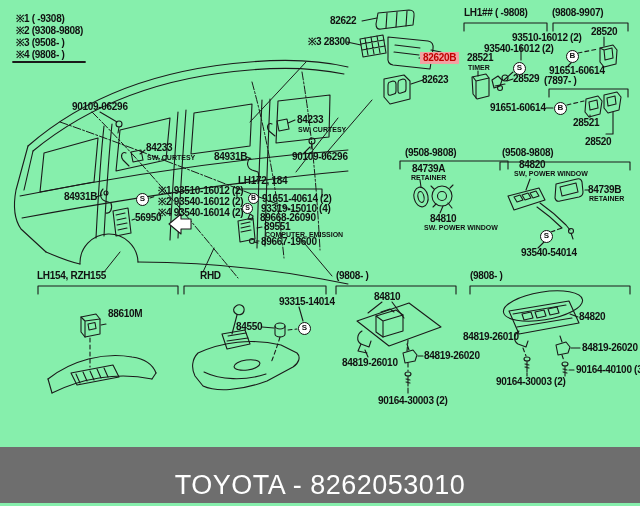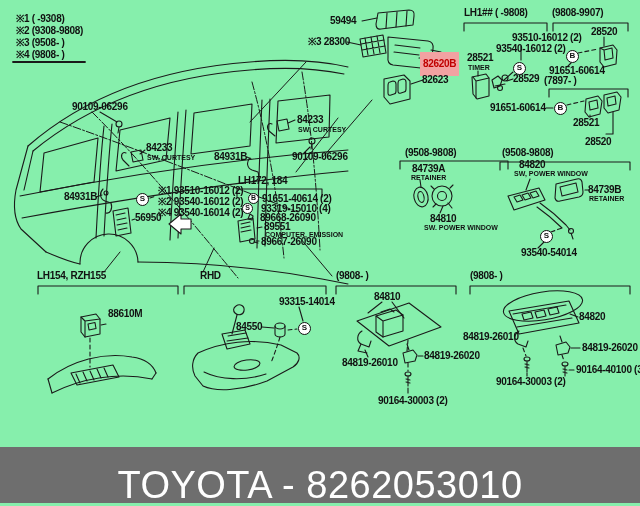--- a/index.html
+++ b/index.html
@@ -3,28 +3,28 @@
 <meta charset="utf-8">
 <style>
   html,body{margin:0;padding:0;background:#fff;}
   #stage{position:relative;width:640px;height:506px;background:#86efac;overflow:hidden;
          font-family:Liberation Sans, sans-serif;}
   svg.art{position:absolute;left:0;top:0;z-index:1;}
   .lbl{position:absolute;z-index:2;font-weight:bold;font-size:10px;line-height:10px;
        color:#111;white-space:nowrap;letter-spacing:-0.3px;}
   .sm{font-size:7px;line-height:7px;letter-spacing:0;}
   .hdr{font-size:10px;}
-  .hl{background:#F2A2A2;color:#C00000;padding:7px 3px;}
+  .hl{background:#F2A2A2;color:#C00000;padding:1px 3px;}
   .sym{position:absolute;z-index:2;width:13px;height:13px;border:1.5px solid #111;border-radius:50%;
        background:#fff;box-sizing:border-box;font-weight:bold;font-size:8px;line-height:10px;
        text-align:center;color:#111;}
   .sym.small{width:11px;height:11px;font-size:7px;line-height:8px;}
   #footerbar{position:absolute;left:0;top:447px;width:640px;height:56px;background:#6E6E6E;
        z-index:3;display:flex;align-items:center;justify-content:center;gap:58px;}
-  #footerbar span{color:#fff;font-size:38px;font-weight:400;letter-spacing:0.5px;margin-top:20px;}
+  #footerbar span{color:#fff;font-size:27px;font-weight:400;letter-spacing:0.5px;margin-top:20px;}
 </style>
 </head>
 <body>
 
 <div id="stage">
 
 <svg class="art" width="640" height="506" viewBox="0 0 640 506">
   <g stroke="#1a1a1a" fill="none" stroke-width="1.1" stroke-linecap="round" stroke-linejoin="round">
 
     <line x1="13" y1="62" x2="85" y2="62" stroke-width="1.8"></line>
@@ -255,31 +255,31 @@
       <line x1="569" y1="370" x2="574" y2="370"></line>
     </g>
   </g>
 </svg>
 
 <div class="lbl" style="left:16px;top:14px">※1 (        -9308)</div>
 <div class="lbl" style="left:16px;top:26px">※2 (9308-9808)</div>
 <div class="lbl" style="left:16px;top:38px">※3 (9508-        )</div>
 <div class="lbl" style="left:16px;top:50px">※4 (9808-        )</div>
 
-<div class="lbl" style="left:330px;top:16px">59494</div>
+<div class="lbl" style="left:330px;top:16px">82622</div>
 <div class="lbl" style="left:308px;top:37px">※3 28300</div>
 <div class="lbl hl" style="left:420px;top:52px">82620B</div>
 <div class="lbl" style="left:422px;top:75px">82623</div>
 
 <div class="lbl hdr" style="left:464px;top:8px">LH1## (        -9808)</div>
 <div class="lbl hdr" style="left:552px;top:8px">(9808-9907)</div>
 <div class="lbl hdr" style="left:544px;top:76px">(7897-        )</div>
 
 <div class="lbl" style="left:512px;top:33px">93510-16012 (2)</div>
-<div class="lbl" style="left:496px;top:44px">93540-16012 (2)</div>
+<div class="lbl" style="left:484px;top:44px">93540-16012 (2)</div>
 <div class="lbl" style="left:467px;top:53px">28521</div>
 <div class="lbl sm" style="left:468px;top:64px">TIMER</div>
 <div class="lbl" style="left:513px;top:74px">28529</div>
 <div class="lbl" style="left:591px;top:27px">28520</div>
 <div class="lbl" style="left:549px;top:66px">91651-60614</div>
 <div class="lbl" style="left:490px;top:103px">91651-60614</div>
 <div class="lbl" style="left:573px;top:118px">28521</div>
 <div class="lbl" style="left:585px;top:137px">28520</div>
 
 <div class="lbl" style="left:72px;top:102px">90109-06296</div>
@@ -294,21 +294,21 @@
 <div class="lbl sm" style="left:298px;top:126px">SW, CURTESY</div>
 <div class="lbl" style="left:292px;top:152px">90109-06296</div>
 <div class="lbl" style="left:214px;top:152px">84931B</div>
 
 <div class="lbl hdr" style="left:238px;top:176px">LH172, 184</div>
 <div class="lbl" style="left:262px;top:194px">91651-40614 (2)</div>
 <div class="lbl" style="left:261px;top:204px">93319-15010 (4)</div>
 <div class="lbl" style="left:260px;top:213px">89668-26090</div>
 <div class="lbl" style="left:264px;top:222px">89551</div>
 <div class="lbl sm" style="left:265px;top:231px">COMPUTER, EMISSION</div>
-<div class="lbl" style="left:261px;top:237px">89667-26090</div>
+<div class="lbl" style="left:261px;top:237px">89667-19600</div>
 
 <div class="lbl hdr" style="left:405px;top:148px">(9508-9808)</div>
 <div class="lbl" style="left:412px;top:164px">84739A</div>
 <div class="lbl sm" style="left:411px;top:174px">RETAINER</div>
 <div class="lbl" style="left:430px;top:214px">84810</div>
 <div class="lbl sm" style="left:424px;top:224px">SW. POWER WINDOW</div>
 
 <div class="lbl hdr" style="left:502px;top:148px">(9508-9808)</div>
 <div class="lbl" style="left:519px;top:160px">84820</div>
 <div class="lbl sm" style="left:514px;top:170px">SW, POWER WINDOW</div>

